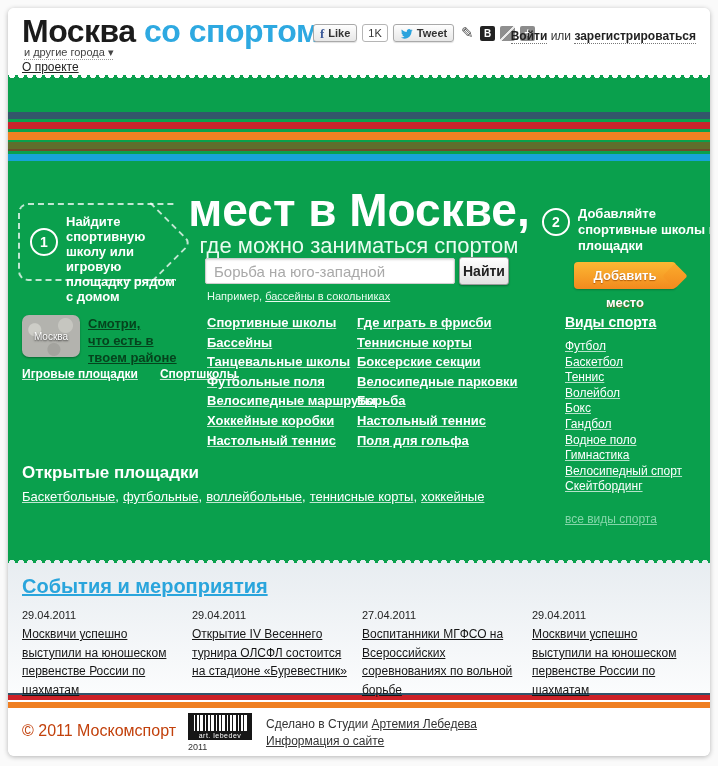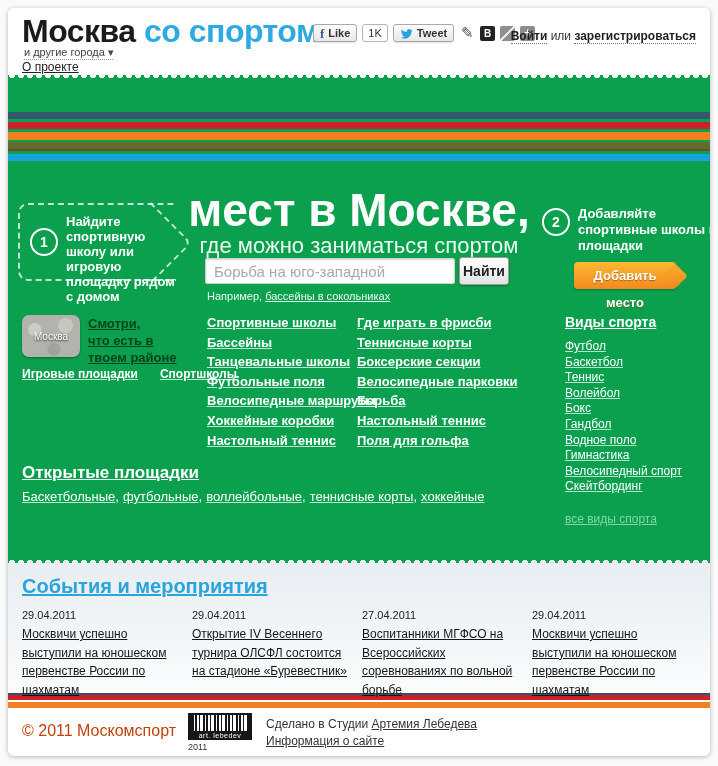--- a/index.html
+++ b/index.html
@@ -112,21 +112,21 @@
   .col-a { left:199px; } .col-b { left:349px; }
 
   .sports { position:absolute; left:557px; top:238px; width:152px; z-index:2; }
   .sports-title { font-size:14px; font-weight:bold; color:#fff; text-decoration:underline; cursor:pointer; }
   .sports ul { margin:7px 0 0; padding:0; list-style:none; }
   .sports li { line-height:14.6px; }
   .sports li a { color:#fff; font-size:12px; text-decoration:underline; text-decoration-color:rgba(255,255,255,.7); cursor:pointer; }
   .sports .all { display:inline-block; margin-top:18px; color:#84d6a9; font-size:12px; text-decoration:underline; cursor:pointer; }
 
   .grounds-title { position:absolute; left:14px; top:388px; font-size:17px; font-weight:bold; color:#fff;
-    text-decoration:underline; cursor:pointer; z-index:2; }
+    cursor:pointer; z-index:2; }
   .grounds-links { position:absolute; left:14px; top:414px; font-size:13px; color:#fff; z-index:2; }
   .grounds-links a { color:#fff; text-decoration:underline; text-decoration-color:rgba(255,255,255,.75); cursor:pointer; }
   .grounds-links .sep { margin-right:4px; }
 
   
   .events { position:relative; height:130px; background:linear-gradient(#e8edf1,#fbfcfd); }
   .events-title { position:absolute; left:14px; top:12px; font-size:20px; font-weight:bold; color:#2aa5dc;
     text-decoration:underline; cursor:pointer; }
   .event { position:absolute; top:46px; width:162px; }
   .event .date { color:#222; margin-bottom:3px; font-size:11px; }

